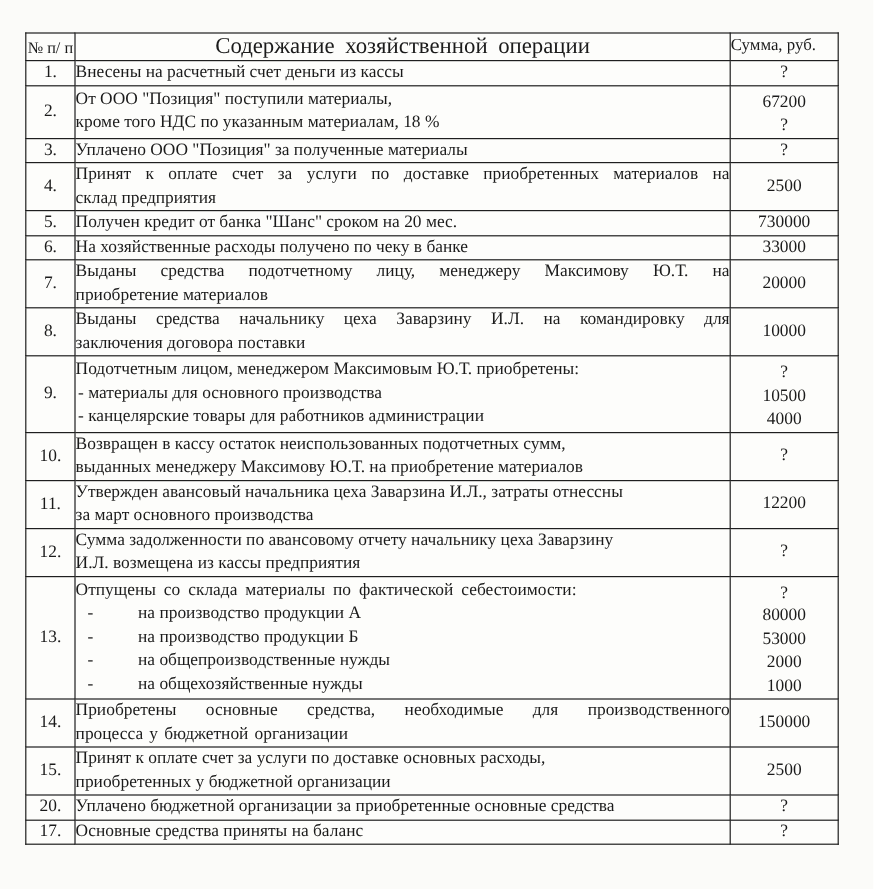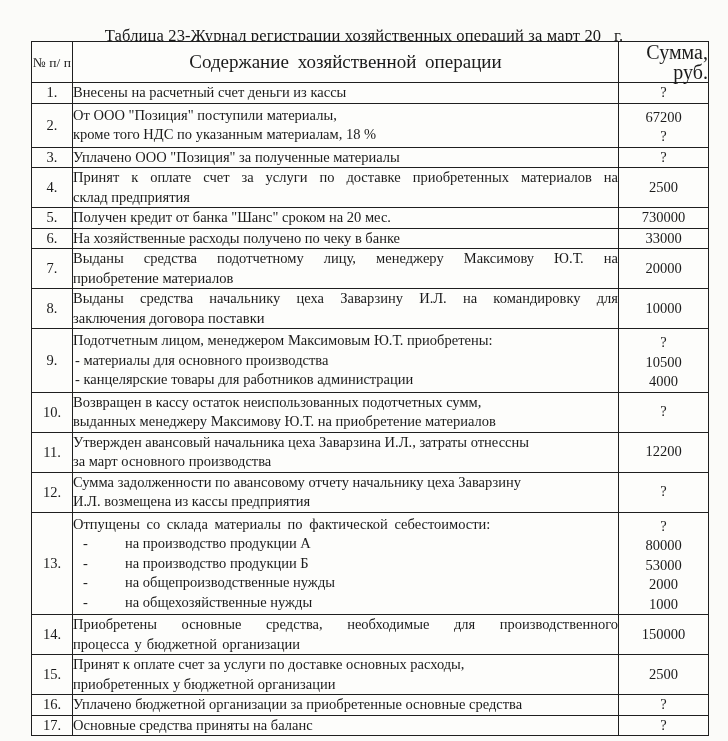--- a/index.html
+++ b/index.html
@@ -32,23 +32,22 @@
     text-align: center;
     font-size: 16.5px;
     letter-spacing: 0.15px;
     white-space: nowrap;
     color: #171717;
   }
 
   .table-wrap {
     position: absolute;
     left: 21px;
-    top: 41px;
+    top: 27px;
     width: 677px;
-    margin-left: 10px;
   }
 
   table.journal {
     width: 677px;
     border-collapse: collapse;
     table-layout: fixed;
     background: #fdfdfb;
   }
 
   table.journal td {
@@ -67,22 +66,22 @@
     font-size: 13.5px;
     line-height: 17px;
     padding: 4px 0 5px 0;
   }
   .hdr-desc {
     text-align: center;
     font-size: 19px;
     word-spacing: 4px;
   }
   .hdr-sum {
-    text-align: right;
-    font-size: 20px;
+    text-align: left;
+    font-size: 14px;
     line-height: 20px;
   }
 
   
   .cell-num {
     text-align: center;
     font-size: 14.5px;
     vertical-align: top;
     padding-top: 3px;
   }
@@ -331,21 +330,21 @@
         <td class="cell-desc">
           <span class="ln">Принят к оплате счет за услуги по доставке основных расходы,</span>
           <span class="ln">приобретенных у бюджетной организации</span>
         </td>
         <td class="cell-sum">
           <span class="val">2500</span>
         </td>
       </tr>
 
       <tr>
-        <td class="cell-num mid">16.</td>
+        <td class="cell-num mid">20.</td>
         <td class="cell-desc">
           <span class="ln">Уплачено бюджетной  организации за  приобретенные  основные  средства</span>
         </td>
         <td class="cell-sum">
           <span class="val">?</span>
         </td>
       </tr>
 
       <tr>
         <td class="cell-num mid">17.</td>

